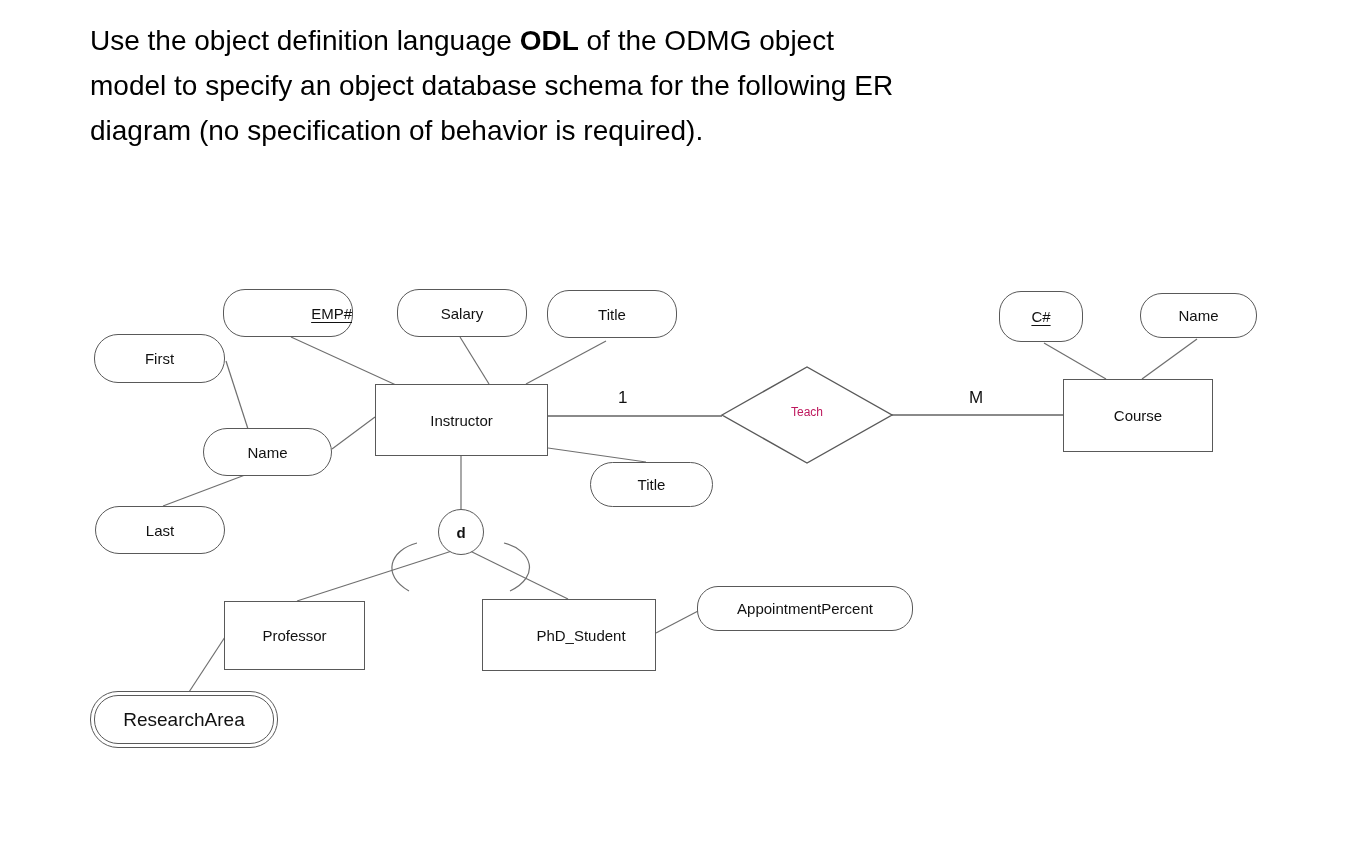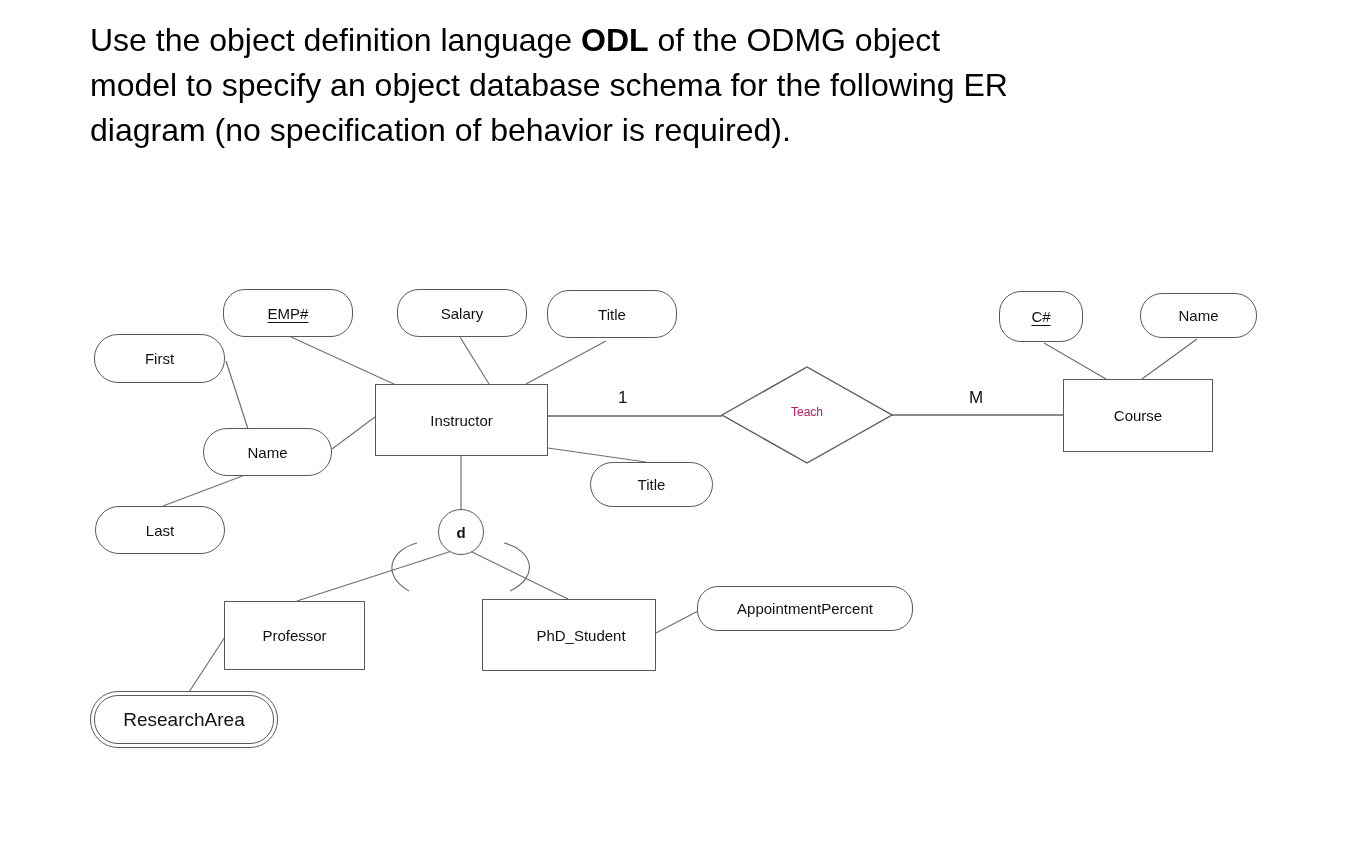--- a/index.html
+++ b/index.html
@@ -2,21 +2,21 @@
 <html><head>
 <meta charset="utf-8">
 <style>
   html,body{margin:0;padding:0;background:#ffffff;}
   .stage{
     position:relative;width:1356px;height:868px;background:#ffffff;
     font-family:"Liberation Sans",sans-serif;color:#111;overflow:hidden;
   }
   .heading{
     position:absolute;left:90px;top:18px;width:1210px;
-    font-size:32px;line-height:45px;color:#000;
+    font-size:28px;line-height:45px;color:#000;
   }
   .heading strong{font-weight:700;}
   .edges{position:absolute;left:0;top:0;}
   .node{
     position:absolute;display:flex;align-items:center;justify-content:center;
     background:#ffffff;border:1.4px solid #595959;box-sizing:border-box;
     font-size:15px;color:#111;text-align:center;
   }
   .oval{border-radius:22px;}
   .capsule{border-radius:24px;}
@@ -74,21 +74,21 @@
     <path d="M 504 543 C 532 550, 541 576, 510 591" fill="none" stroke="#6f6f6f" stroke-width="1.2"></path>
 
     <polygon points="722,415 807,367 892,415 807,463" fill="#ffffff" stroke="#595959" stroke-width="1.4"></polygon>
   </svg>
 
   <span class="card-label" style="left:618px;top:388px;">1</span>
   <span class="card-label" style="left:969px;top:388px;">M</span>
 
   <div class="diamond-label">Teach</div>
 
-  <div class="node oval" style="left:223px;top:289px;width:130px;height:48px;">
+  <div class="node oval" style="left:223px;top:289px;width:130px;height:48px;justify-content:flex-end;">
     <span class="key">EMP#</span>
   </div>
   <div class="node oval" style="left:397px;top:289px;width:130px;height:48px;">
     <span>Salary</span>
   </div>
   <div class="node oval" style="left:547px;top:290px;width:130px;height:48px;">
     <span>Title</span>
   </div>
   <div class="node capsule" style="left:94px;top:334px;width:131px;height:49px;">
     <span>First</span>

